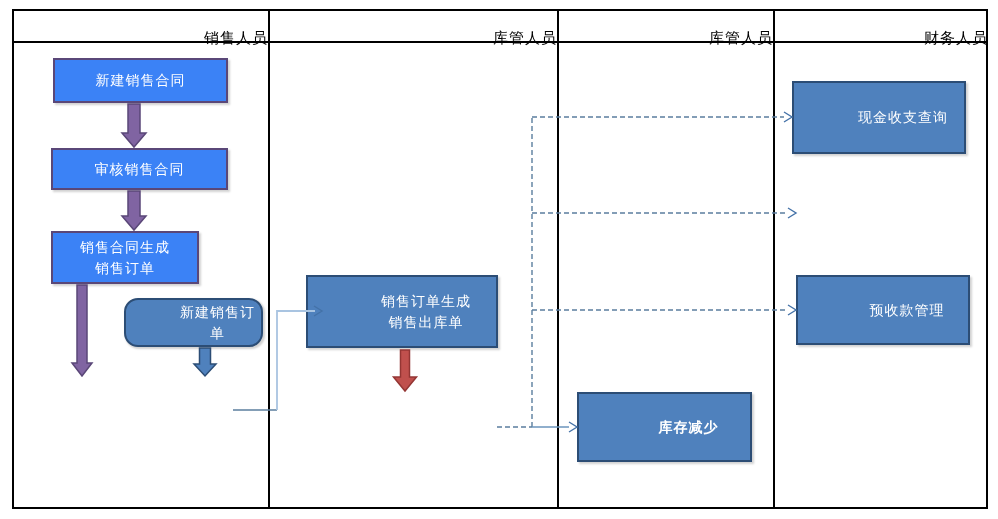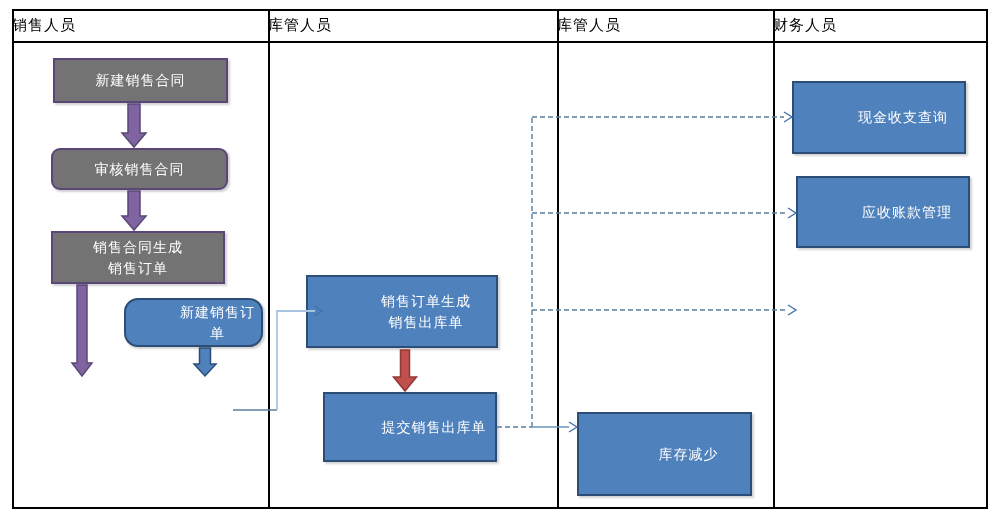--- a/index.html
+++ b/index.html
@@ -16,64 +16,63 @@
   }
   .header-sep{
     position:absolute;left:12px;top:41px;width:976px;height:0;
     border-top:2px solid #000;
   }
   .lane-line{
     position:absolute;top:9px;width:0;height:500px;
     border-left:2px solid #000;
   }
   .lane-label{
-    position:absolute;top:13px;height:24px;line-height:24px;
-    text-align:left;font-size:15px;color:#000;letter-spacing:1px;
+    position:absolute;top:26px;height:24px;line-height:24px;
+    text-align:right;font-size:15px;color:#000;letter-spacing:1px;
   }
   .box{
     position:absolute;box-sizing:border-box;
     display:flex;align-items:center;justify-content:center;
     color:#fff;font-size:14px;text-align:center;line-height:1.45;
     white-space:pre-line;letter-spacing:1px;
     box-shadow:1.5px 1.5px 2px rgba(0,0,0,0.18);
   }
-  .purple{background:#737373;border:2.5px solid #5A4778;}
+  .purple{background:#3b82f6;border:2.5px solid #5A4778;}
   .blue{background:#4F81BD;border:2.5px solid #2C4D75;padding-left:48px;}
   svg.overlay{position:absolute;left:0;top:0;pointer-events:none;}
 </style>
 </head>
 <body>
 
 <div class="canvas">
 
   <div class="frame"></div>
   <div class="header-sep"></div>
   <div class="lane-line" style="left:268px;"></div>
   <div class="lane-line" style="left:557px;"></div>
   <div class="lane-line" style="left:773px;"></div>
 
   <div class="lane-label" style="left:12px;width:256px;">销售人员</div>
   <div class="lane-label" style="left:268px;width:289px;">库管人员</div>
   <div class="lane-label" style="left:557px;width:216px;">库管人员</div>
   <div class="lane-label" style="left:773px;width:215px;">财务人员</div>
 
   <div class="box purple" style="left:53px;top:58px;width:175px;height:45px;">新建销售合同</div>
-  <div class="box purple" style="left:51px;top:148px;width:177px;height:42px;border-radius:9px;">审核销售合同</div>
-  <div class="box purple" style="left:51px;top:231px;width:174px;height:53px;">销售合同生成
+  <div class="box purple" style="left:51px;top:148px;width:177px;height:42px;">审核销售合同</div>
+  <div class="box purple" style="left:51px;top:231px;width:148px;height:53px;">销售合同生成
 销售订单</div>
   <div class="box blue" style="left:124px;top:298px;width:139px;height:49px;border-radius:14px;">新建销售订单</div>
 
   <div class="box blue" style="left:306px;top:275px;width:192px;height:73px;">销售订单生成
 销售出库单</div>
-  <div class="box blue" style="left:323px;top:392px;width:174px;height:70px;">提交销售出库单</div>
 
-  <div class="box blue" style="left:577px;top:412px;width:175px;height:84px;">库存减少</div>
+  <div class="box blue" style="left:577px;top:392px;width:175px;height:70px;font-weight:bold;">库存减少</div>
 
   <div class="box blue" style="left:792px;top:81px;width:174px;height:73px;">现金收支查询</div>
-  <div class="box blue" style="left:796px;top:176px;width:174px;height:72px;">应收账款管理</div>
+  <div class="box blue" style="left:796px;top:275px;width:174px;height:70px;">预收款管理</div>
 
   <svg class="overlay" width="998" height="519" viewBox="0 0 998 519">
 
     <polygon points="128,104 140,104 140,133 146,133 134,147 122,133 128,133" fill="#8064A2" stroke="#5A4778" stroke-width="1.5"></polygon>
     <polygon points="128,191 140,191 140,216 146,216 134,230 122,216 128,216" fill="#8064A2" stroke="#5A4778" stroke-width="1.5"></polygon>
     <polygon points="77,285 87,285 87,363 92,363 82,376 72,363 77,363" fill="#8064A2" stroke="#5A4778" stroke-width="1.5"></polygon>
 
     <polygon points="199.5,348 210.5,348 210.5,364 216,364 205,376 194,364 199.5,364" fill="#4F81BD" stroke="#2C4D75" stroke-width="1.5"></polygon>
 
     <polygon points="400.5,350 409.5,350 409.5,377 416.5,377 405,391 393.5,377 400.5,377" fill="#C0504D" stroke="#943634" stroke-width="1.5"></polygon>

